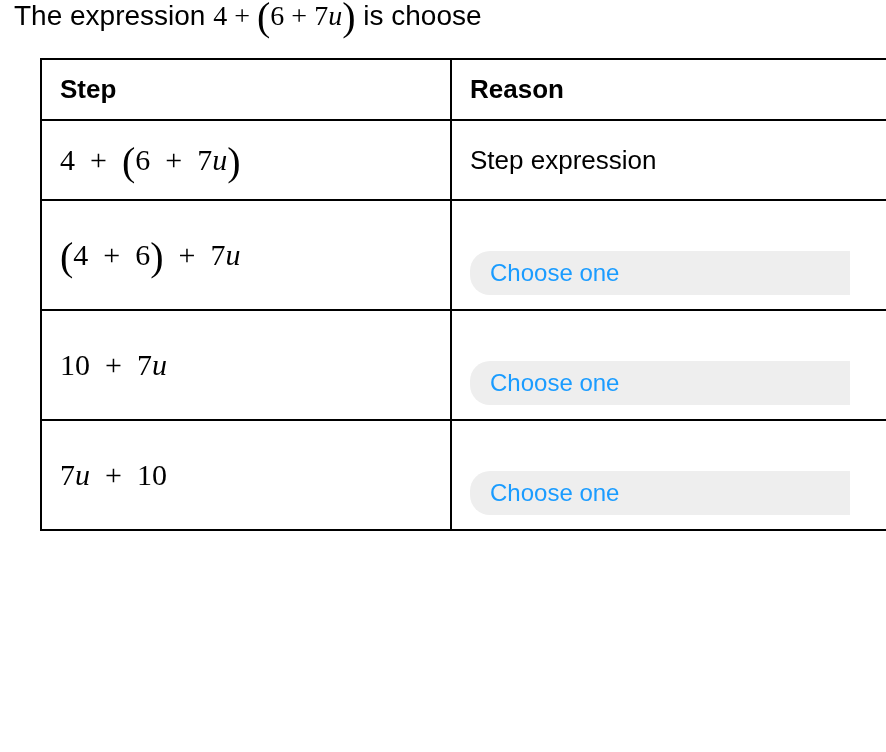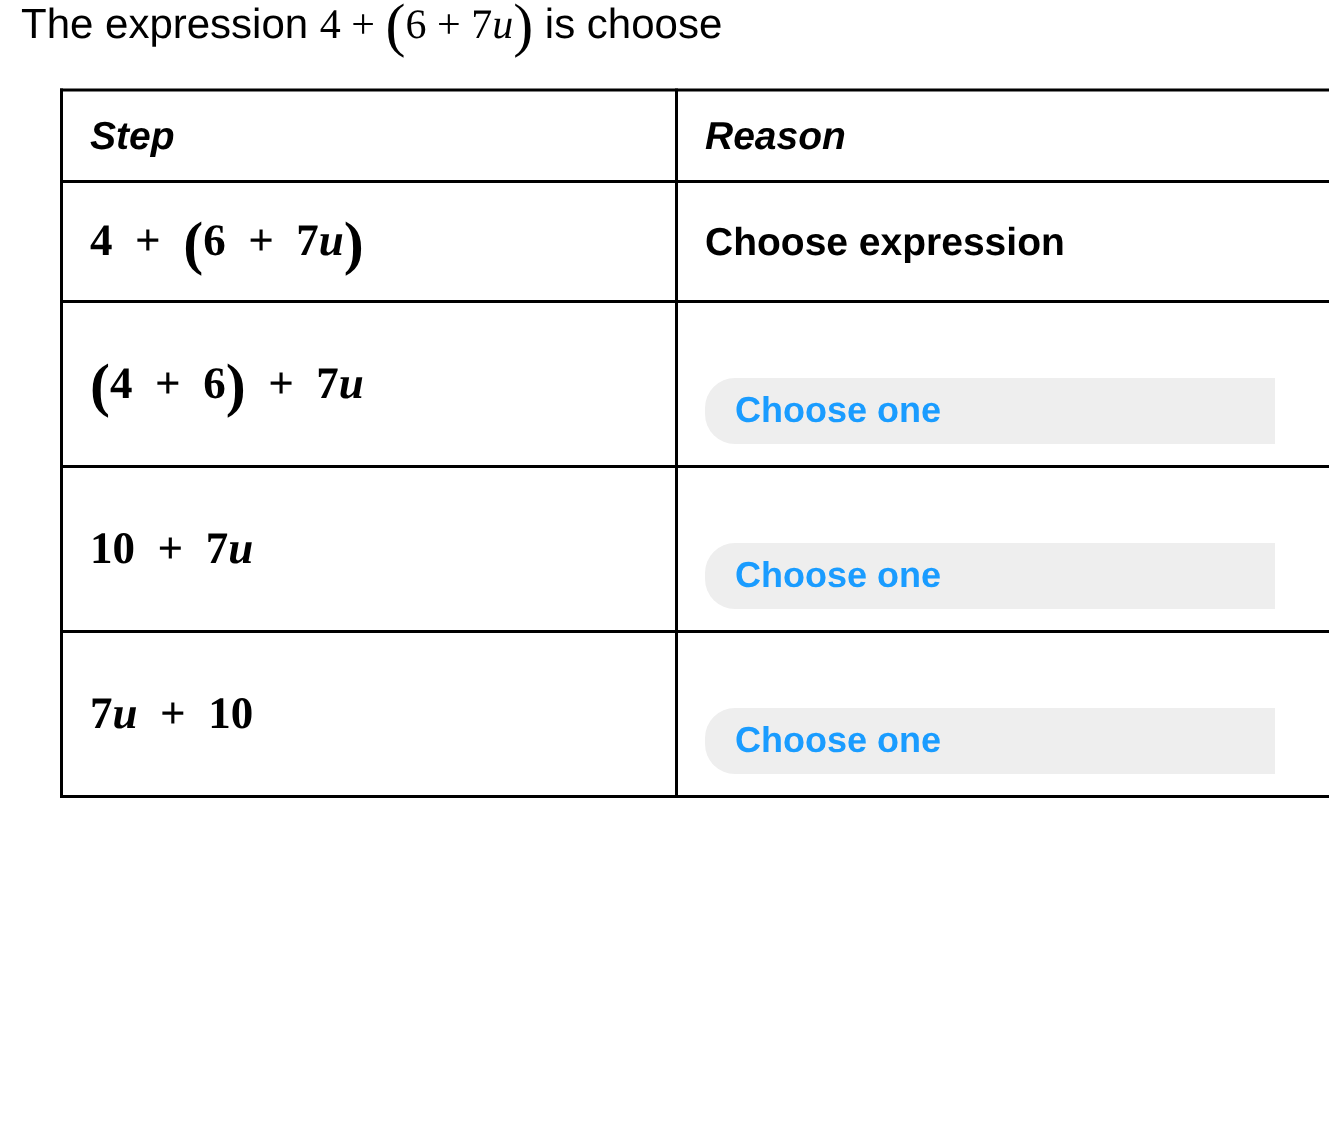--- a/index.html
+++ b/index.html
@@ -40,27 +40,25 @@
     table {
       border-collapse: collapse;
       width: 852px;
     }
     td, th {
       border: 2px solid #000;
       padding: 14px 18px;
       text-align: left;
       vertical-align: middle;
       height: 80px;
-      font-weight: bold;
     }
     th {
       font-weight: bold;
       font-size: 26px;
       height: 60px;
-      font-style: italic;
     }
     .step-col {
       width: 410px;
     }
     .reason-col {
       border-right: none;
     }
     .math-step {
       font-family: 'Times New Roman', serif;
       font-size: 30px;
@@ -103,21 +101,21 @@
       <tbody>
           <tr>
         <th class="step-col">Step</th>
         <th class="reason-col">Reason</th>
       </tr>
       <tr>
         <td class="step-col">
           <span class="math-step">4 &nbsp;+&nbsp; <span class="bigparen">(</span>6 &nbsp;+&nbsp; 7<span class="var">u</span><span class="bigparen">)</span></span>
         </td>
         <td class="reason-col">
-          <span class="reason-text">Choose expression</span>
+          <span class="reason-text">Step expression</span>
         </td>
       </tr>
       <tr>
         <td class="step-col">
           <span class="math-step"><span class="bigparen">(</span>4 &nbsp;+&nbsp; 6<span class="bigparen">)</span> &nbsp;+&nbsp; 7<span class="var">u</span></span>
         </td>
         <td class="reason-col">
           <div class="dropdown">
             <span>Choose one</span>
           </div>

